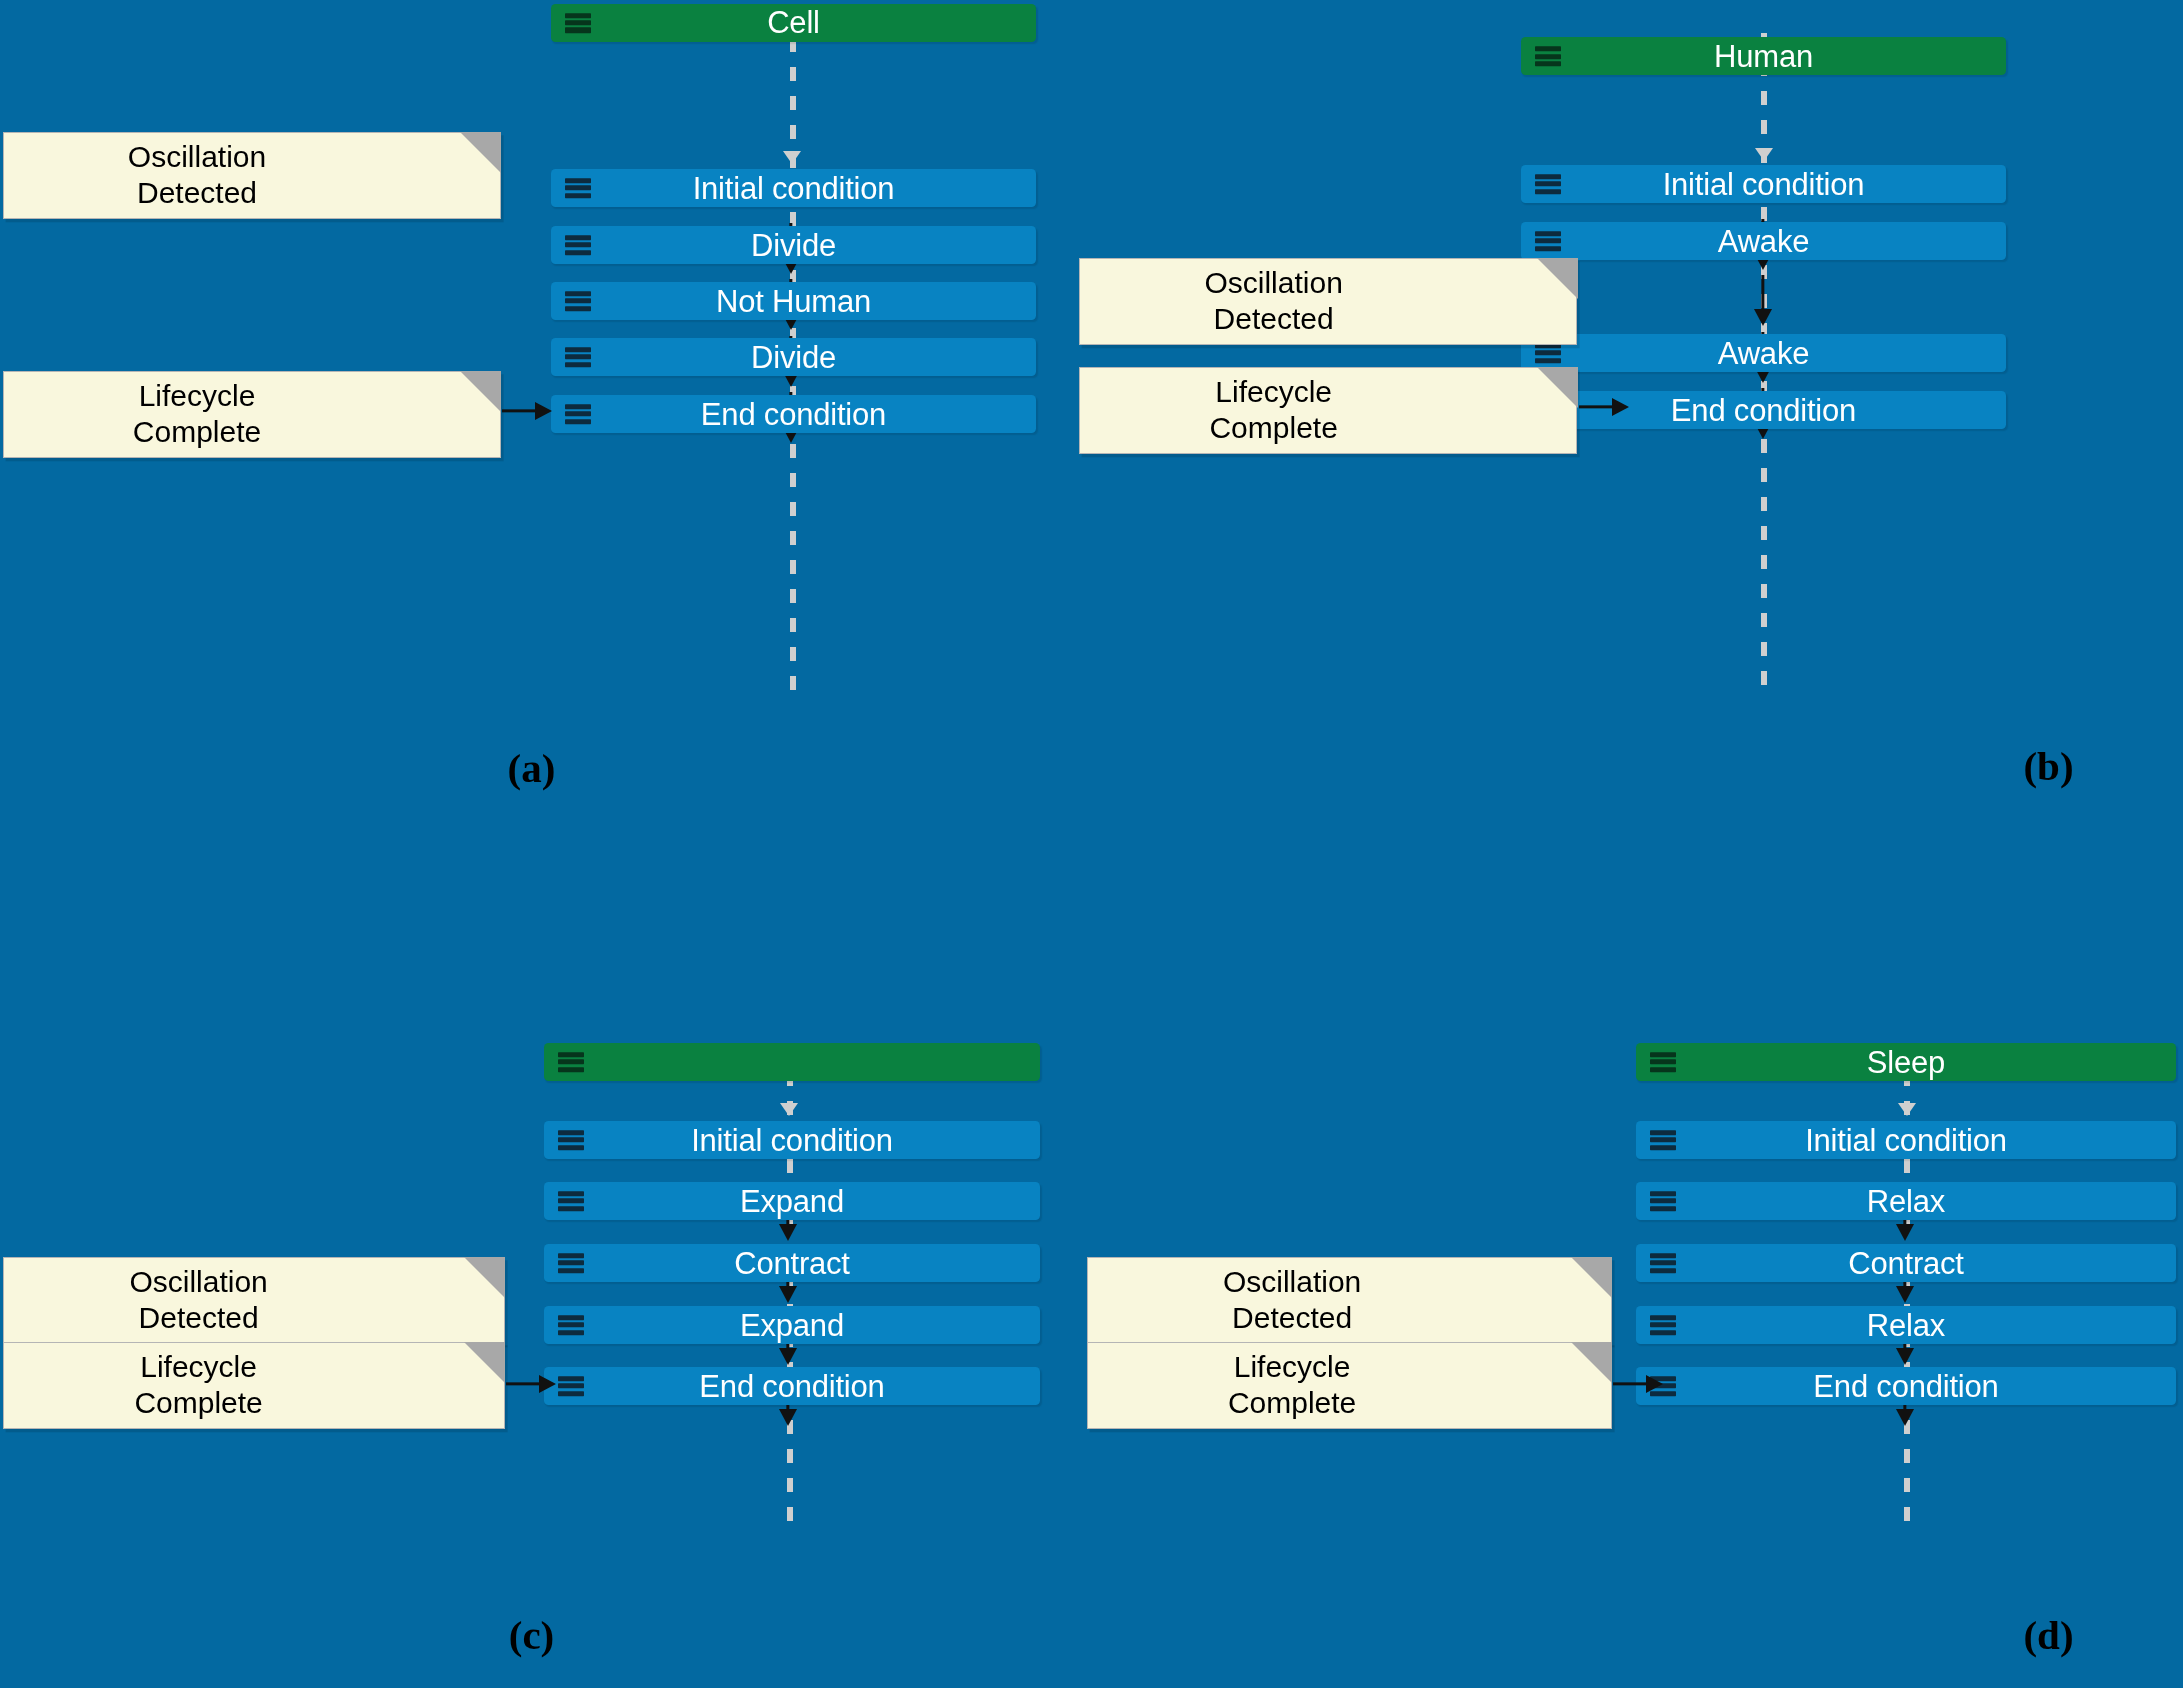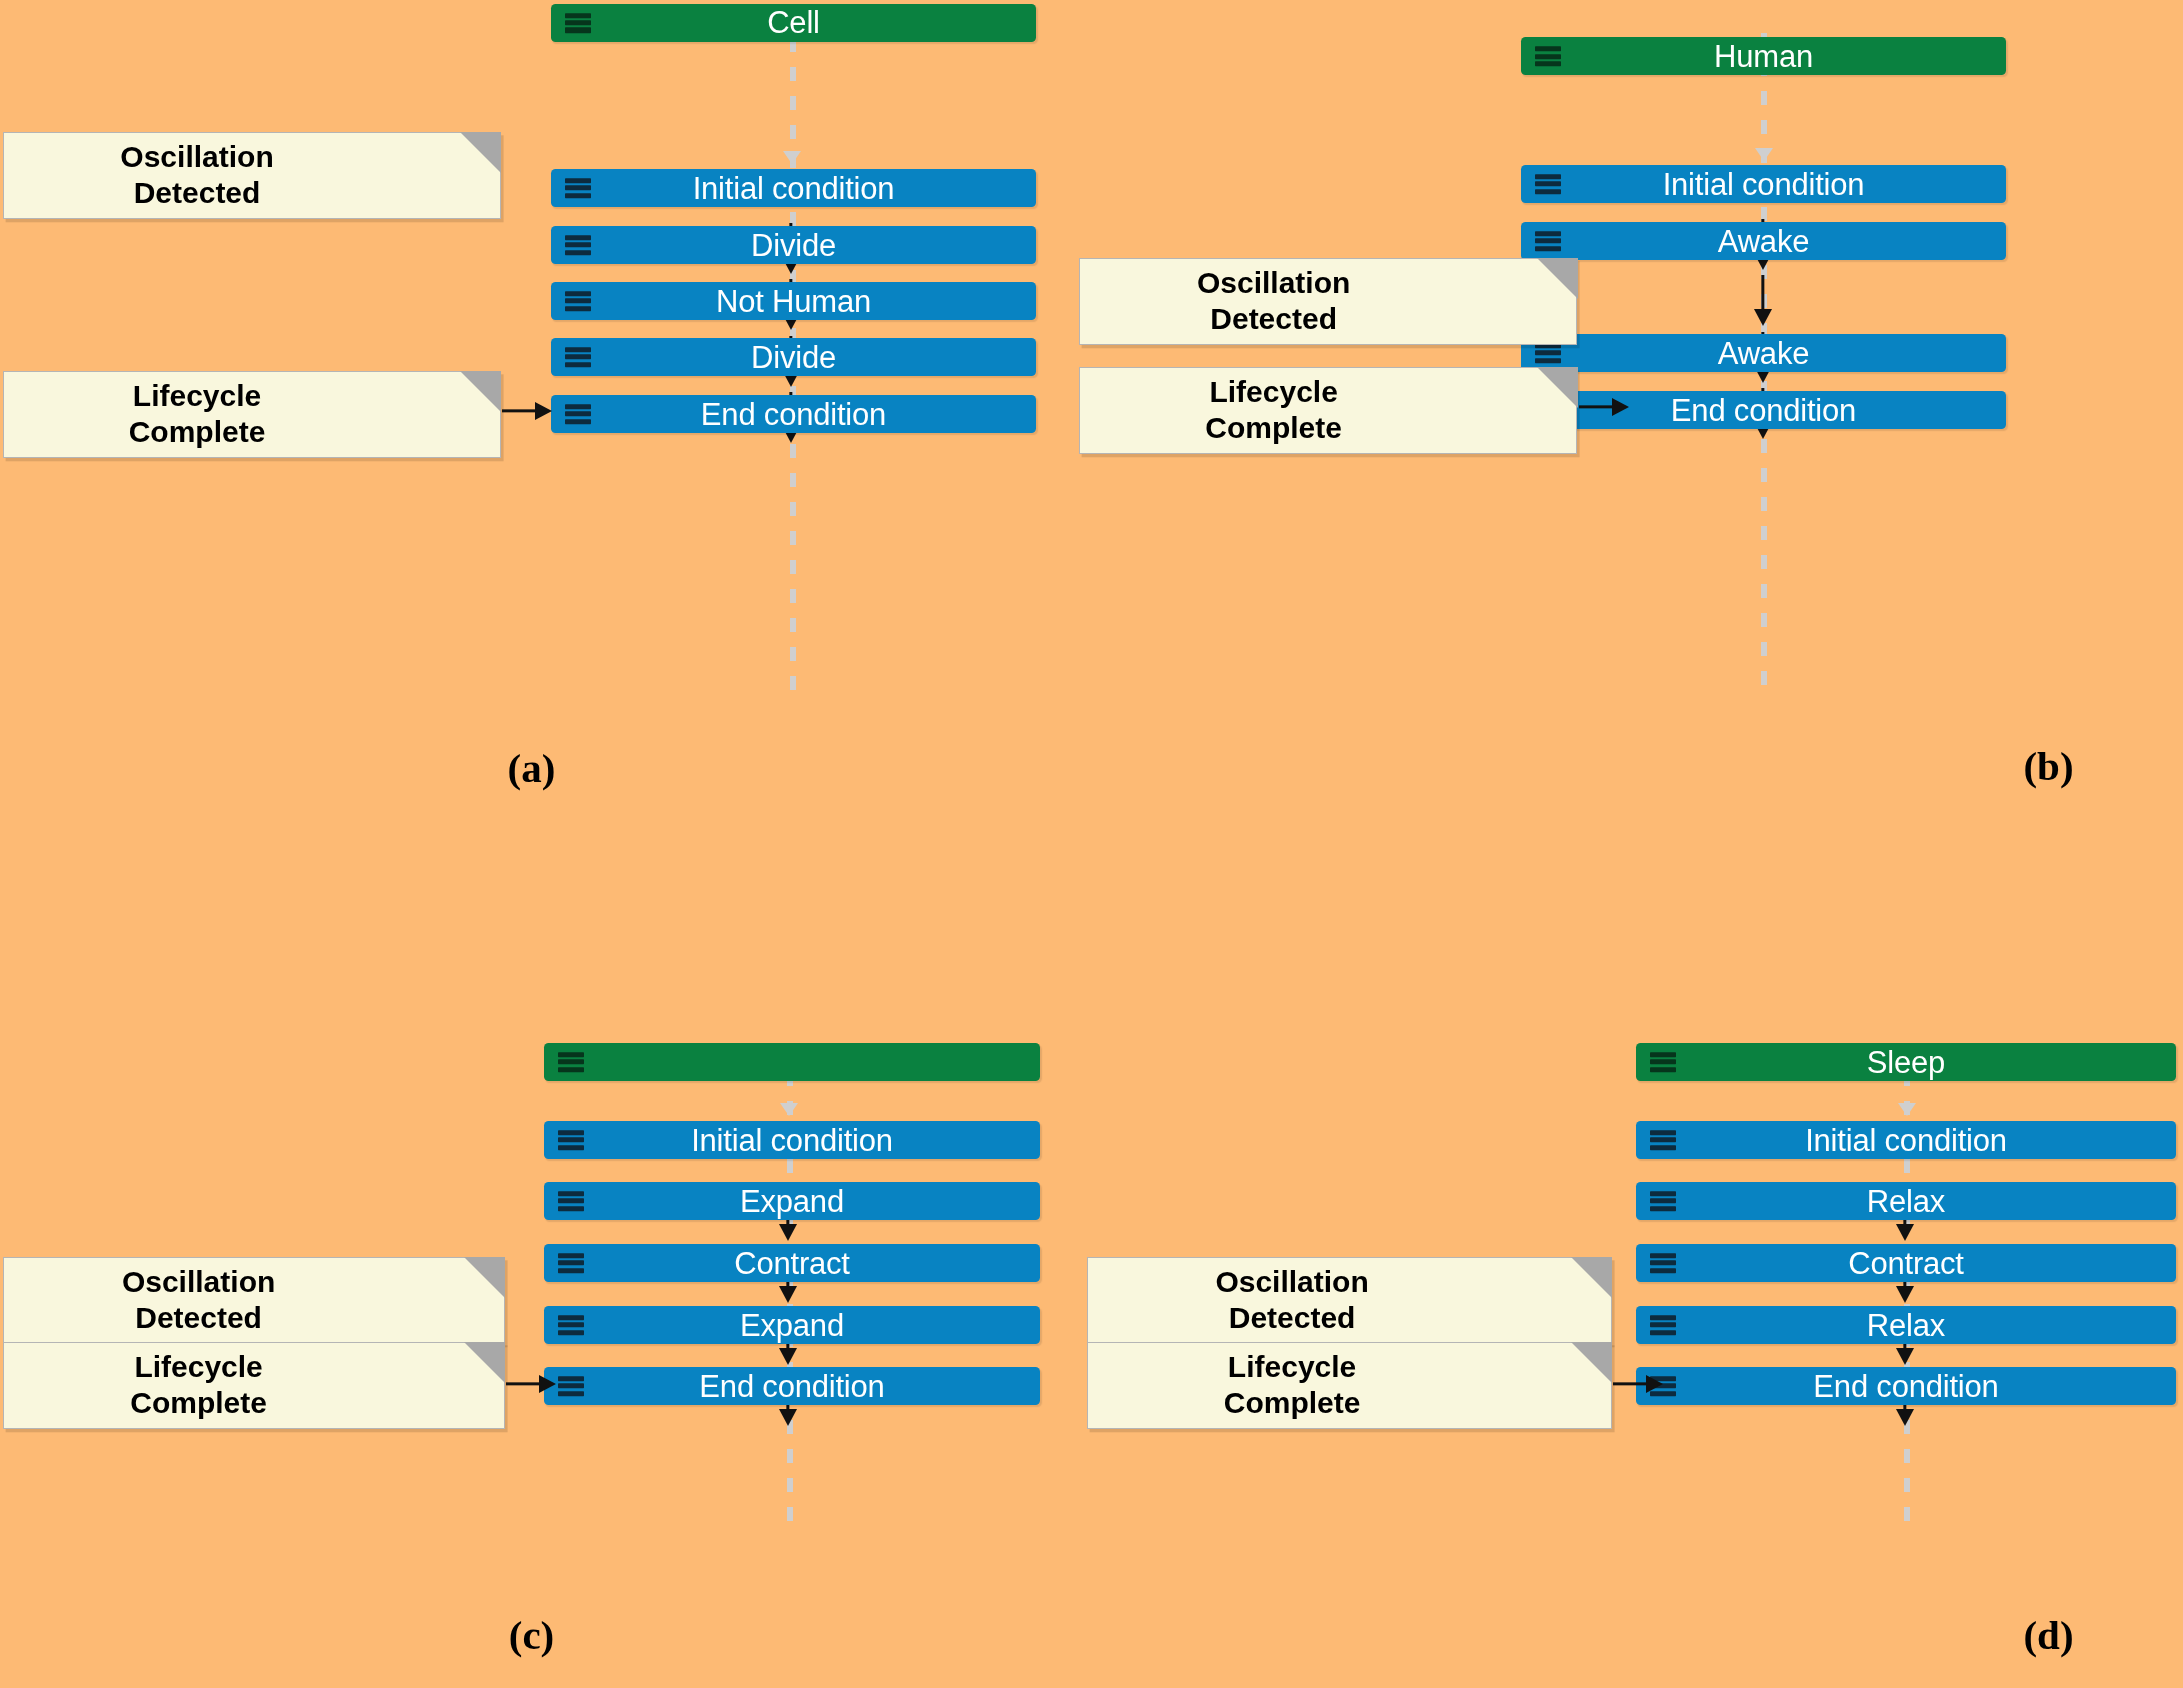--- a/index.html
+++ b/index.html
@@ -7,21 +7,21 @@
     width: 2183px;
     height: 1688px;
     background: #ffffff;
     font-family: "Liberation Sans", sans-serif;
     overflow: hidden;
   }
   #canvas {
     position: relative;
     width: 2183px;
     height: 1688px;
-    background: #fdba74;
+    background: #0369a1;
   }
 
   
   .panel { position: absolute; }
 
   
   .lifeline {
     position: absolute;
     width: 5.9px;
     background-image: linear-gradient(to bottom,
@@ -106,21 +106,20 @@
     border-top: 17px solid #111111;
   }
 
   
   .note {
     position: absolute;
     background: #f9f7dd;
     border: 1.3px solid #b5b5b5;
     z-index: 3;
     box-shadow: 2.6px 3.3px 0px rgba(0,0,0,0.12);
-    font-weight: bold;
   }
   .note-fold {
     position: absolute;
     top: -1.3px;
     right: -1.3px;
     width: 0; height: 0;
     border-left: 41px solid transparent;
     border-top: 41px solid #a8a8a8;
   }
   .note-text {

